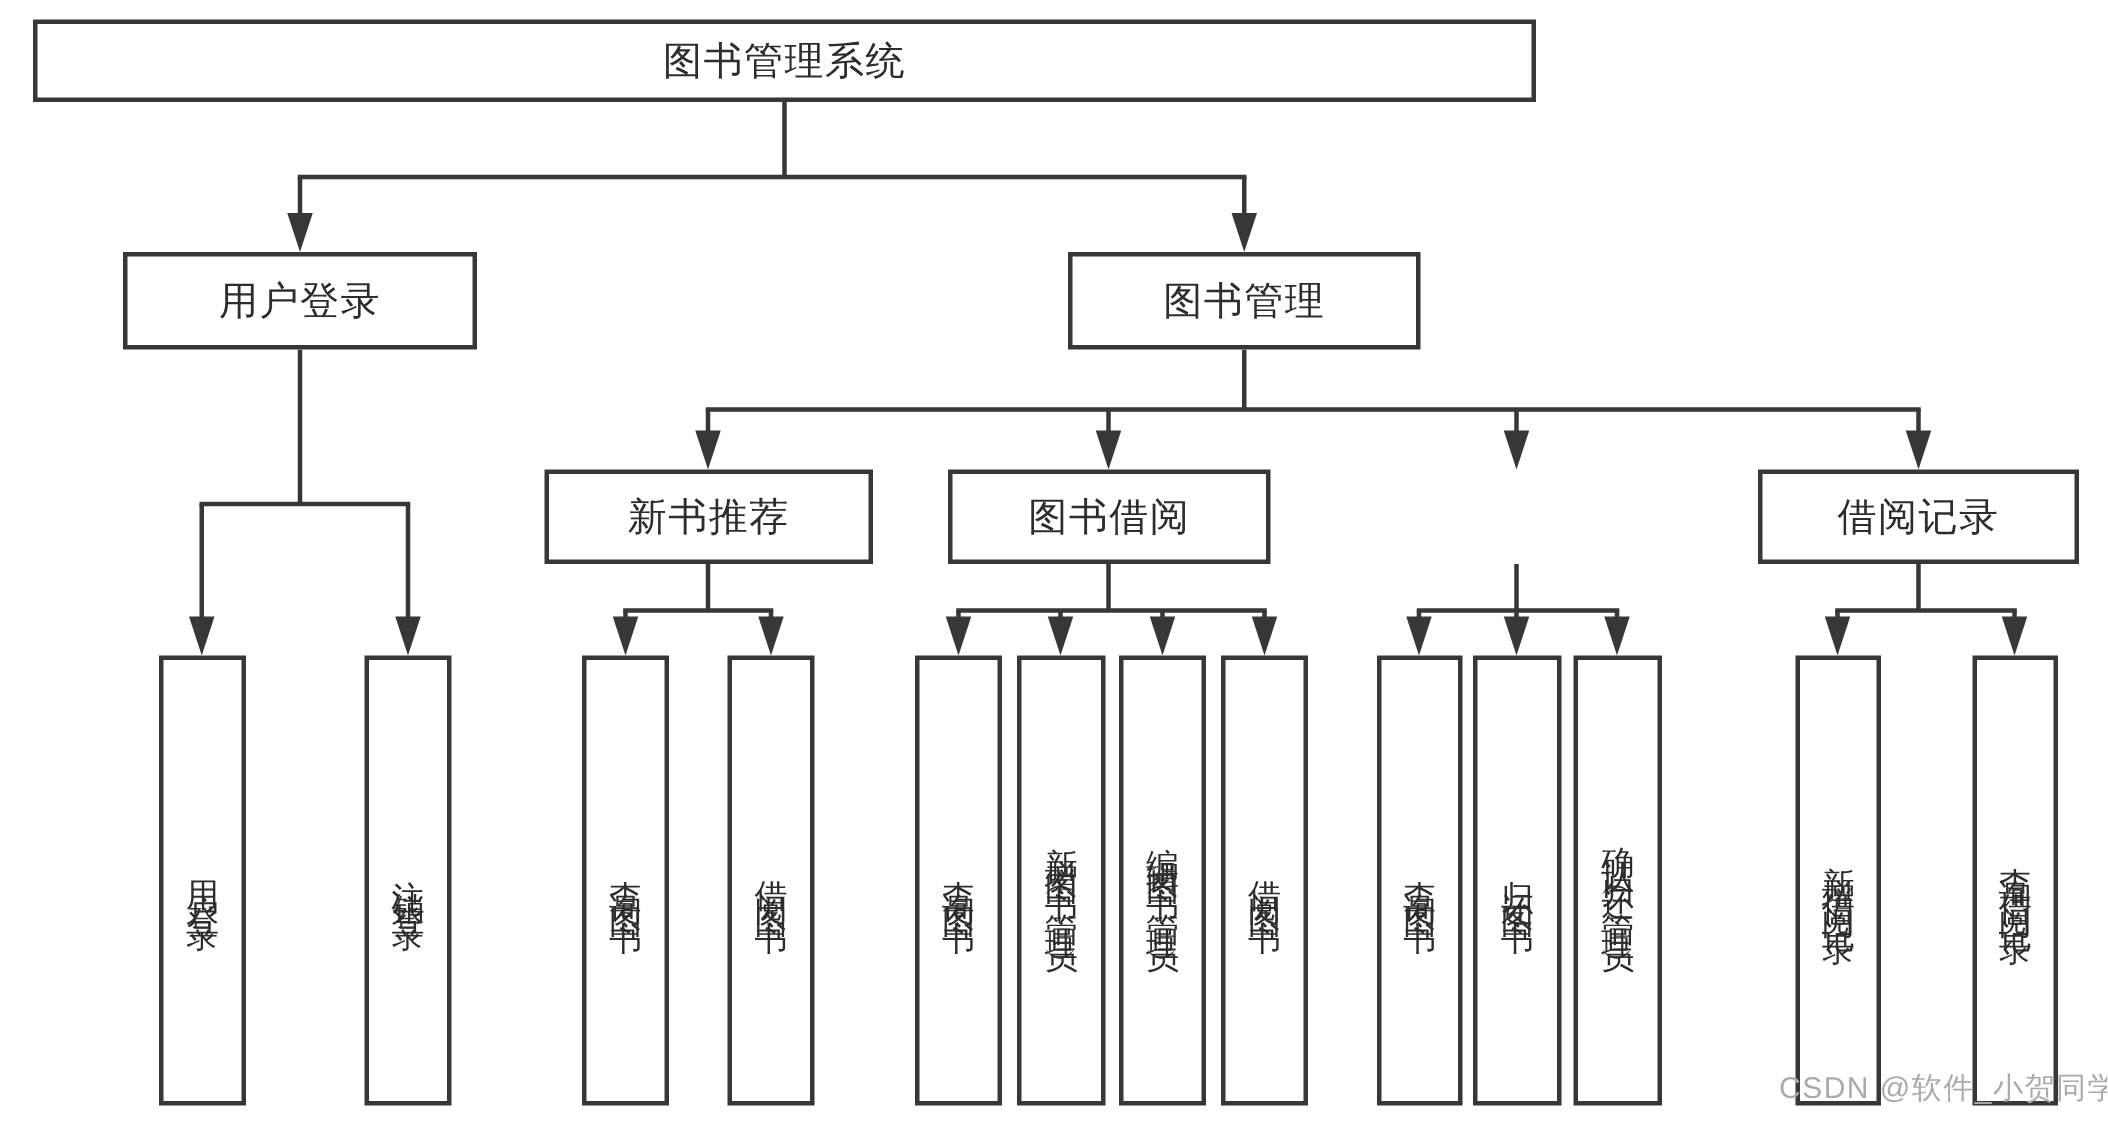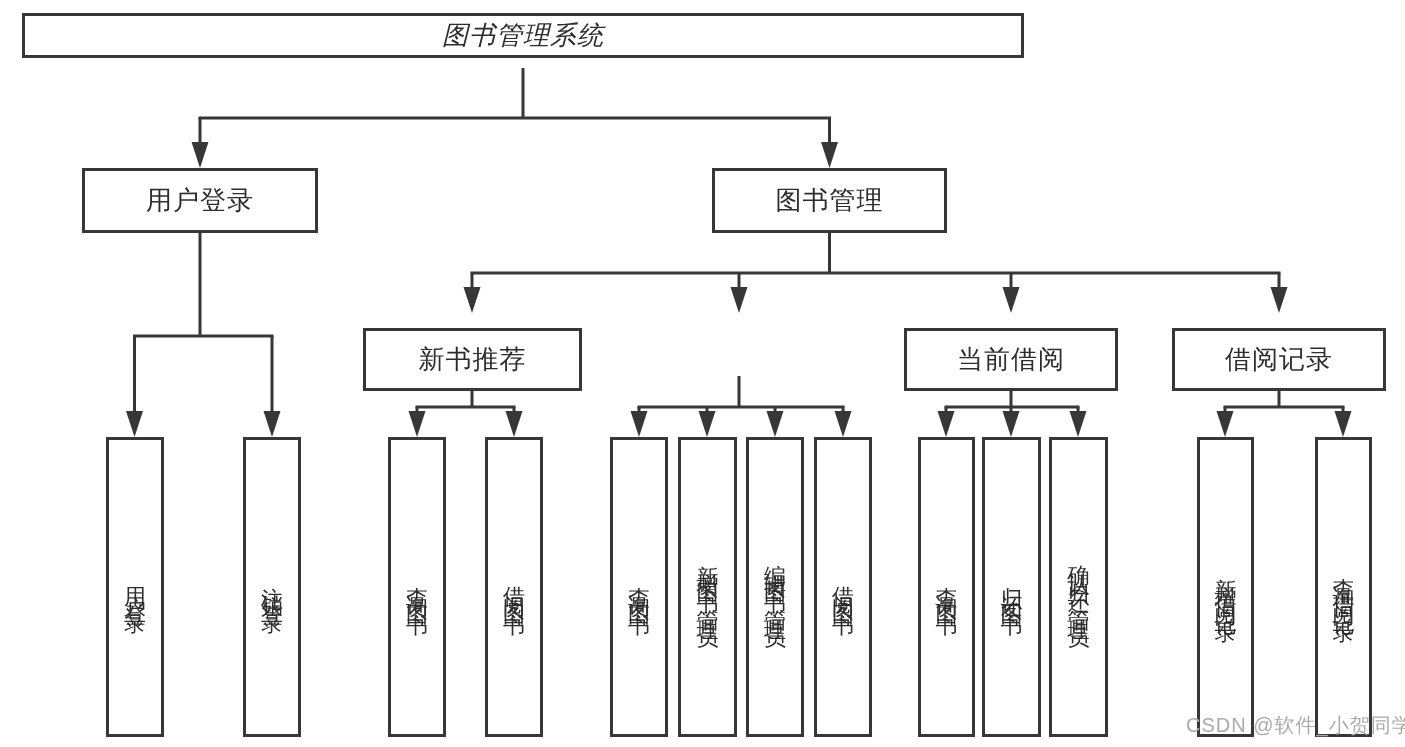--- a/index.html
+++ b/index.html
@@ -25,23 +25,23 @@
   .box {
     position: absolute;
     box-sizing: border-box;
     border: 3px solid #373737;
     background: #ffffff;
     display: flex;
     align-items: center;
     justify-content: center;
     color: #2d2d2d;
   }
-  .lvl1 { left: 22px; top: 13px; width: 1002px; height: 45px; font-size: 26px; letter-spacing: 1px; font-style: italic; }
+  .lvl1 { left: 22px; top: 13px; width: 1002px; height: 55px; font-size: 26px; letter-spacing: 1px; }
   .lvl2 { top: 168px; height: 65px; font-size: 26px; letter-spacing: 1px; }
-  .lvl3 { top: 328px; height: 63px; font-size: 26px; letter-spacing: 1px; }
+  .lvl3 { top: 313px; height: 63px; font-size: 26px; letter-spacing: 1px; }
   .leaf { top: 437px; height: 300px; width: 58px; font-size: 22px; }
   .leaf .vtext {
     writing-mode: vertical-rl;
     text-orientation: mixed;
     letter-spacing: 9px;
     line-height: 1;
     white-space: nowrap;
   }
   .watermark {
     position: absolute;
@@ -113,21 +113,21 @@
       <polygon points="1334.5,411 1351.5,411 1343,437"></polygon>
     </g>
   </svg>
 
   <div class="box lvl1">图书管理系统</div>
 
   <div class="box lvl2" style="left:82px; width:236px;">用户登录</div>
   <div class="box lvl2" style="left:712px; width:235px;text-align:center;">图书管理</div>
 
   <div class="box lvl3" style="left:363px; width:219px;">新书推荐</div>
-  <div class="box lvl3" style="left:904px; width:214px;">当前借阅</div>
+  <div class="box lvl3" style="left:632px; width:215px;">图书借阅</div>
   <div class="box lvl3" style="left:1172px; width:214px;">借阅记录</div>
 
   <div class="box leaf" style="left:106px;">
     <span class="vtext">用户登录</span>
   </div>
   <div class="box leaf" style="left:243px;">
     <span class="vtext">注销登录</span>
   </div>
 
   <div class="box leaf" style="left:388px;">

